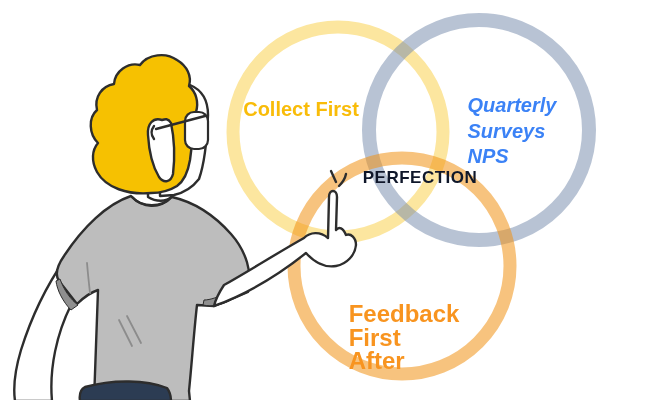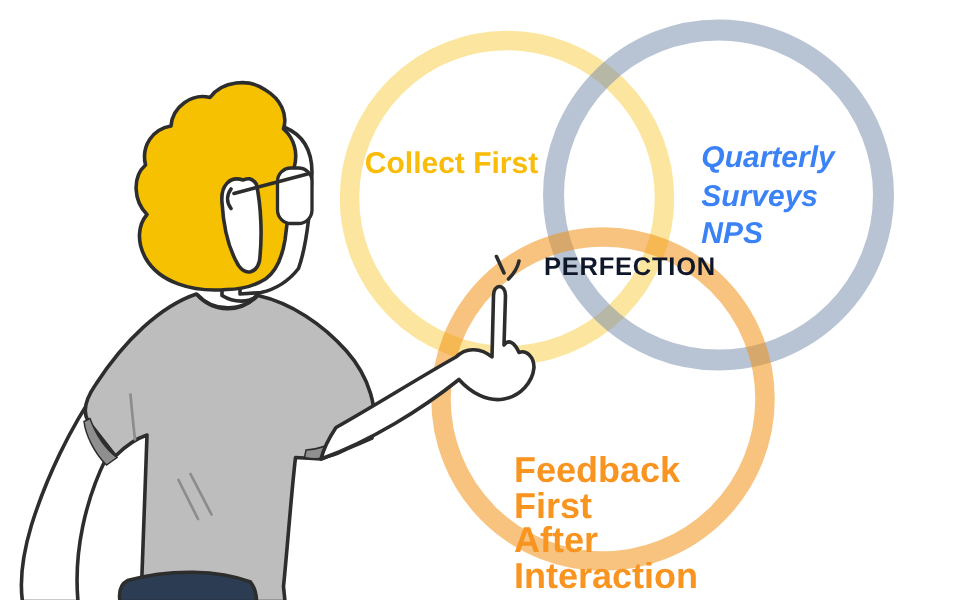--- a/index.html
+++ b/index.html
@@ -38,21 +38,20 @@
   <div class="label label-c2">
     <div>Quarterly</div>
     <div>Surveys</div>
     <div>NPS</div>
   </div>
 
   <div class="label label-c3">
     <div>Feedback</div>
     <div>First</div>
     <div>After</div>
-    <div>Interaction</div>
   </div>
 
   <div class="label label-center">PERFECTION</div>
 
   <svg viewBox="0 0 650 400" aria-hidden="true">
 
     <path class="ln" fill="#FFFFFF" d="M 148,168 L 148,197 C 156,202 166,202 172,197 L 172,162 Z"></path>
 
     <path class="ln" fill="#FFFFFF" d="M 65,259 C 47,285 31,318 21,350 C 15,370 13,387 15,401 L 52,401
              C 49,368 57,333 71,305 C 77,295 84,289 91,286 Z"></path>

